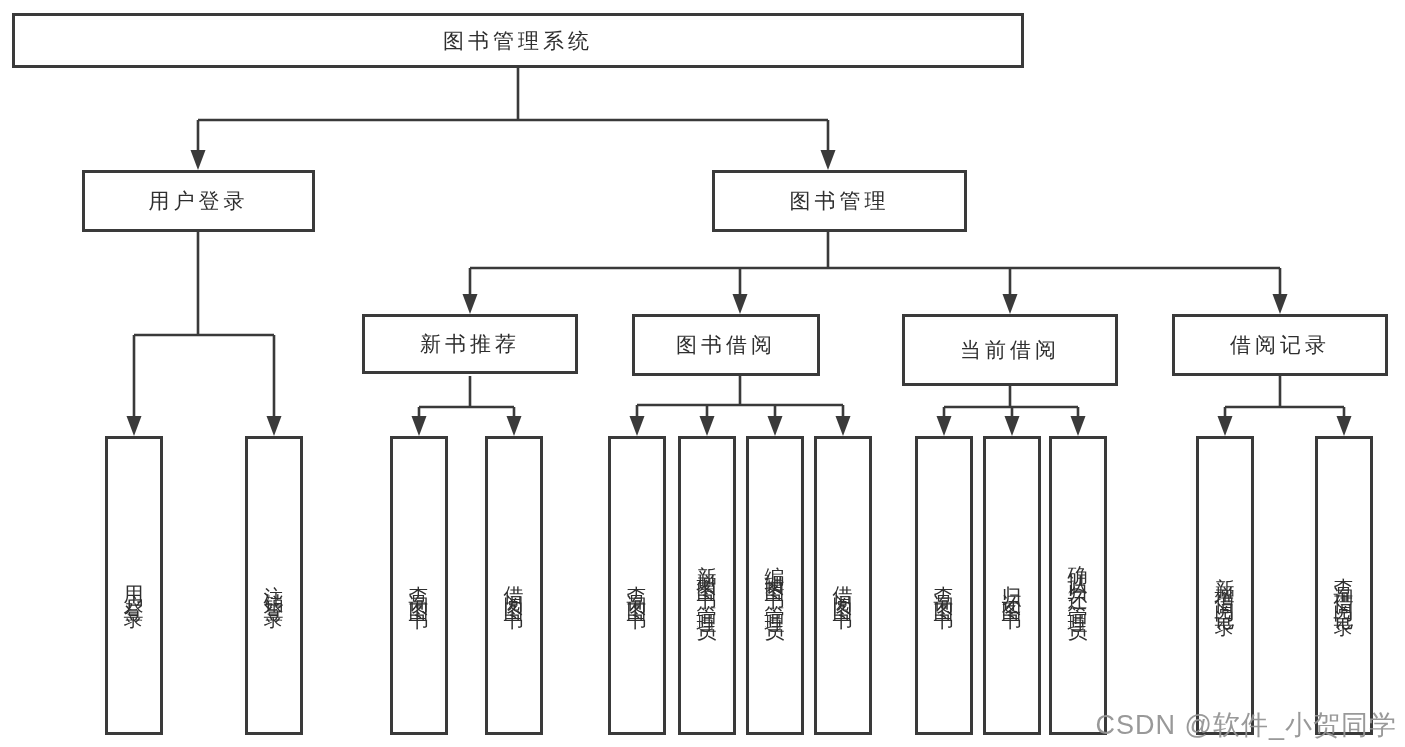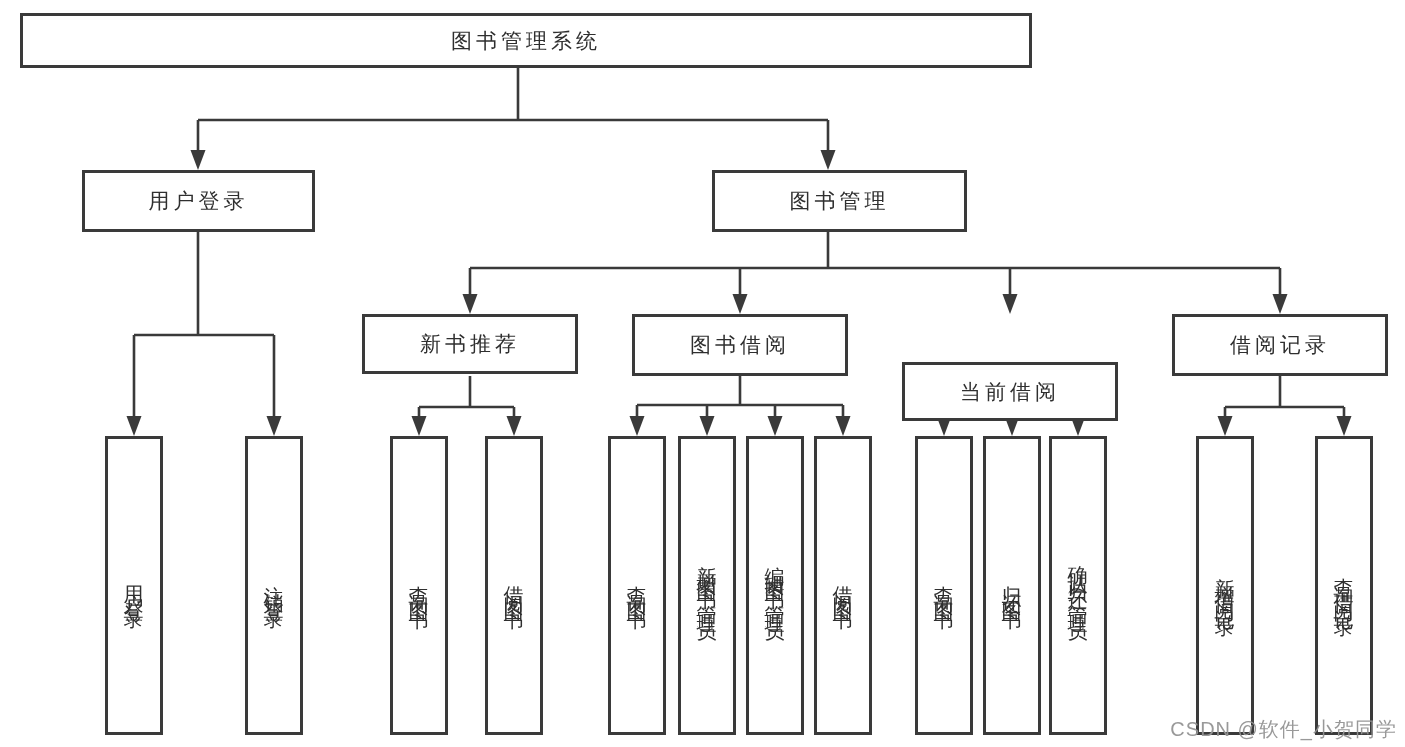--- a/index.html
+++ b/index.html
@@ -25,21 +25,21 @@
     display:flex;align-items:center;justify-content:center;
     z-index:2;
   }
   .vbox .vlabel{
     writing-mode:vertical-rl;
     font-size:20px;letter-spacing:8px;line-height:1;
     white-space:nowrap;
   }
   .watermark{
     position:absolute;right:8px;bottom:4px;
-    font-size:20px;letter-spacing:1px;
+    font-size:27px;letter-spacing:1px;
     color:rgba(148,148,148,0.95);
     z-index:5;white-space:nowrap;
   }
 </style>
 </head>
 <body>
 
 <div class="stage">
 
   <svg class="connectors" width="1405" height="747" viewBox="0 0 1405 747">
@@ -75,28 +75,28 @@
       <polygon points="767.5,416 782.5,416 775,436"></polygon>
       <polygon points="835.5,416 850.5,416 843,436"></polygon>
       <polygon points="936.5,416 951.5,416 944,436"></polygon>
       <polygon points="1004.5,416 1019.5,416 1012,436"></polygon>
       <polygon points="1070.5,416 1085.5,416 1078,436"></polygon>
       <polygon points="1217.5,416 1232.5,416 1225,436"></polygon>
       <polygon points="1336.5,416 1351.5,416 1344,436"></polygon>
     </g>
   </svg>
 
-  <div class="hbox" style="left:20px;top:13px;width:1012px;height:55px;">图书管理系统</div>
+  <div class="hbox" style="left:12px;top:13px;width:1012px;height:55px;">图书管理系统</div>
 
   <div class="hbox" style="left:82px;top:170px;width:233px;height:62px;">用户登录</div>
   <div class="hbox" style="left:712px;top:170px;width:255px;height:62px;">图书管理</div>
 
   <div class="hbox" style="left:362px;top:314px;width:216px;height:60px;">新书推荐</div>
-  <div class="hbox" style="left:632px;top:314px;width:216px;height:62px;">图书借阅</div>
-  <div class="hbox" style="left:902px;top:314px;width:216px;height:59px;margin-top:48px;">当前借阅</div>
+  <div class="hbox" style="left:632px;top:314px;width:188px;height:62px;">图书借阅</div>
+  <div class="hbox" style="left:902px;top:314px;width:216px;height:72px;">当前借阅</div>
   <div class="hbox" style="left:1172px;top:314px;width:216px;height:62px;">借阅记录</div>
 
   <div class="vbox" style="left:105px;top:436px;width:58px;height:299px;">
     <span class="vlabel">用户登录</span>
   </div>
   <div class="vbox" style="left:245px;top:436px;width:58px;height:299px;">
     <span class="vlabel">注销登录</span>
   </div>
 
   <div class="vbox" style="left:390px;top:436px;width:58px;height:299px;">

